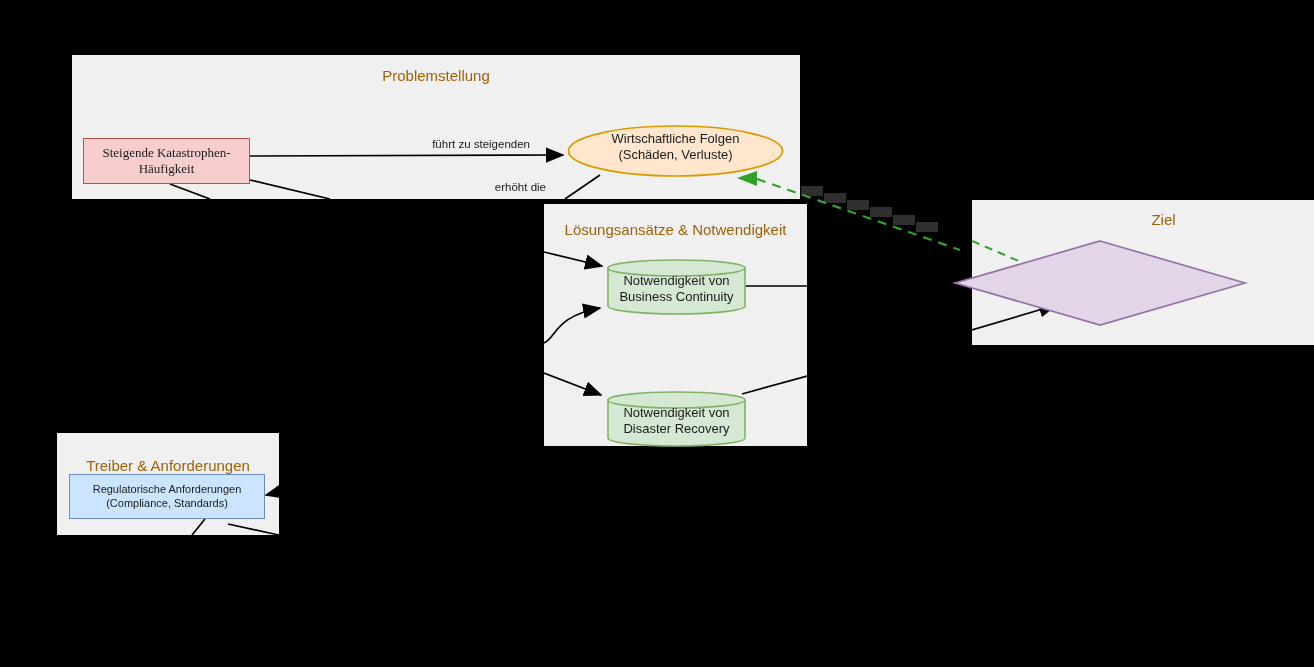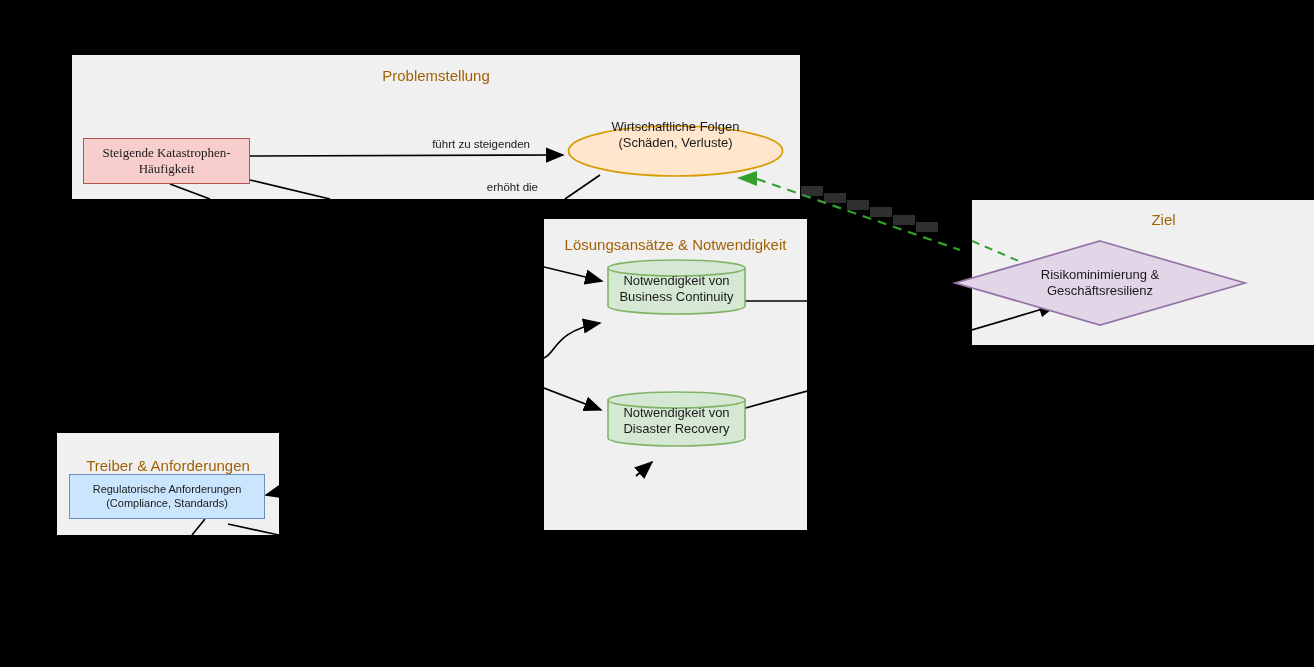--- a/index.html
+++ b/index.html
@@ -76,35 +76,35 @@
       <path d="M250,156 L563,155" stroke="#000000" stroke-width="1.7" fill="none" marker-end="url(#ah-black-p)"></path>
 
       <path d="M250,180 L330,199" stroke="#000000" stroke-width="1.7" fill="none"></path>
 
       <path d="M170,184 L210,199" stroke="#000000" stroke-width="1.7" fill="none"></path>
 
       <path d="M565,199 L600,175" stroke="#000000" stroke-width="1.7" fill="none"></path>
     </svg>
 
     <div class="edge-label" style="left:258px; top:83px; width:200px;">führt zu steigenden</div>
-    <div class="edge-label" style="left:266px; top:126px; width:200px;">erhöht die</div>
+    <div class="edge-label" style="left:274px; top:126px; width:200px;">erhöht die</div>
   </div>
 
   <div style="position:absolute; left:83px; top:138px; width:167px; height:46px;
               background:#f8cecc; border:1.5px solid #b85450; box-sizing:border-box;"></div>
   <div class="node-label" style="left:83px; top:138px; width:167px; height:46px;font-family:Liberation Serif, serif;">Steigende Katastrophen-
 Häufigkeit</div>
 
   <svg class="svg-layer">
     <ellipse cx="675.5" cy="151" rx="107" ry="25" fill="#ffe6cc" stroke="#d79b00" stroke-width="1.7"></ellipse>
   </svg>
-  <div class="node-label" style="left:568px; top:110px; width:215px; height:50px;">Wirtschaftliche Folgen
+  <div class="node-label" style="left:568px; top:122px; width:215px; height:50px;">Wirtschaftliche Folgen
 (Schäden, Verluste)</div>
 
-  <div class="panel" style="left:544px; top:219px; width:263px; height:311px;">
+  <div class="panel" style="left:544px; top:204px; width:263px; height:242px;">
     <div class="panel-title" style="top:17px;">Lösungsansätze &amp; Notwendigkeit</div>
 
     <svg class="svg-layer" style="left:-544px; top:-206px;">
       <defs>
         <marker id="ah-black-l" markerWidth="11" markerHeight="9" refX="10" refY="4.5" orient="auto">
           <path d="M0,0 L11,4.5 L0,9 z" fill="#000000"></path>
         </marker>
       </defs>
 
       <path d="M544,254 L602,268" stroke="#000000" stroke-width="1.7" fill="none" marker-end="url(#ah-black-l)"></path>
@@ -152,22 +152,20 @@
 
       <path d="M944,283 L953,283" stroke="#000000" stroke-width="1.7" fill="none" marker-end="url(#ah-black-z)"></path>
 
       <path d="M944,330 L1028,305" stroke="#000000" stroke-width="1.7" fill="none" marker-end="url(#ah-black-z)"></path>
     </svg>
   </div>
 
   <svg class="svg-layer">
     <path d="M1100,241 L1245,283 L1100,325 L955,283 Z" fill="#e1d5e7" stroke="#9673a6" stroke-width="1.7"></path>
   </svg>
-  <div class="node-label" style="left:995px; top:258px; width:210px; height:50px;">Risikominimierung &amp;
-Geschäftsresilienz</div>
 
   <div class="panel" style="left:57px; top:433px; width:222px; height:102px;">
     <div class="panel-title" style="top:24px;">Treiber &amp; Anforderungen</div>
 
     <svg class="svg-layer" style="left:-57px; top:-433px;">
       <defs>
         <marker id="ah-black-t" markerWidth="11" markerHeight="9" refX="10" refY="4.5" orient="auto">
           <path d="M0,0 L11,4.5 L0,9 z" fill="#000000"></path>
         </marker>
       </defs>

